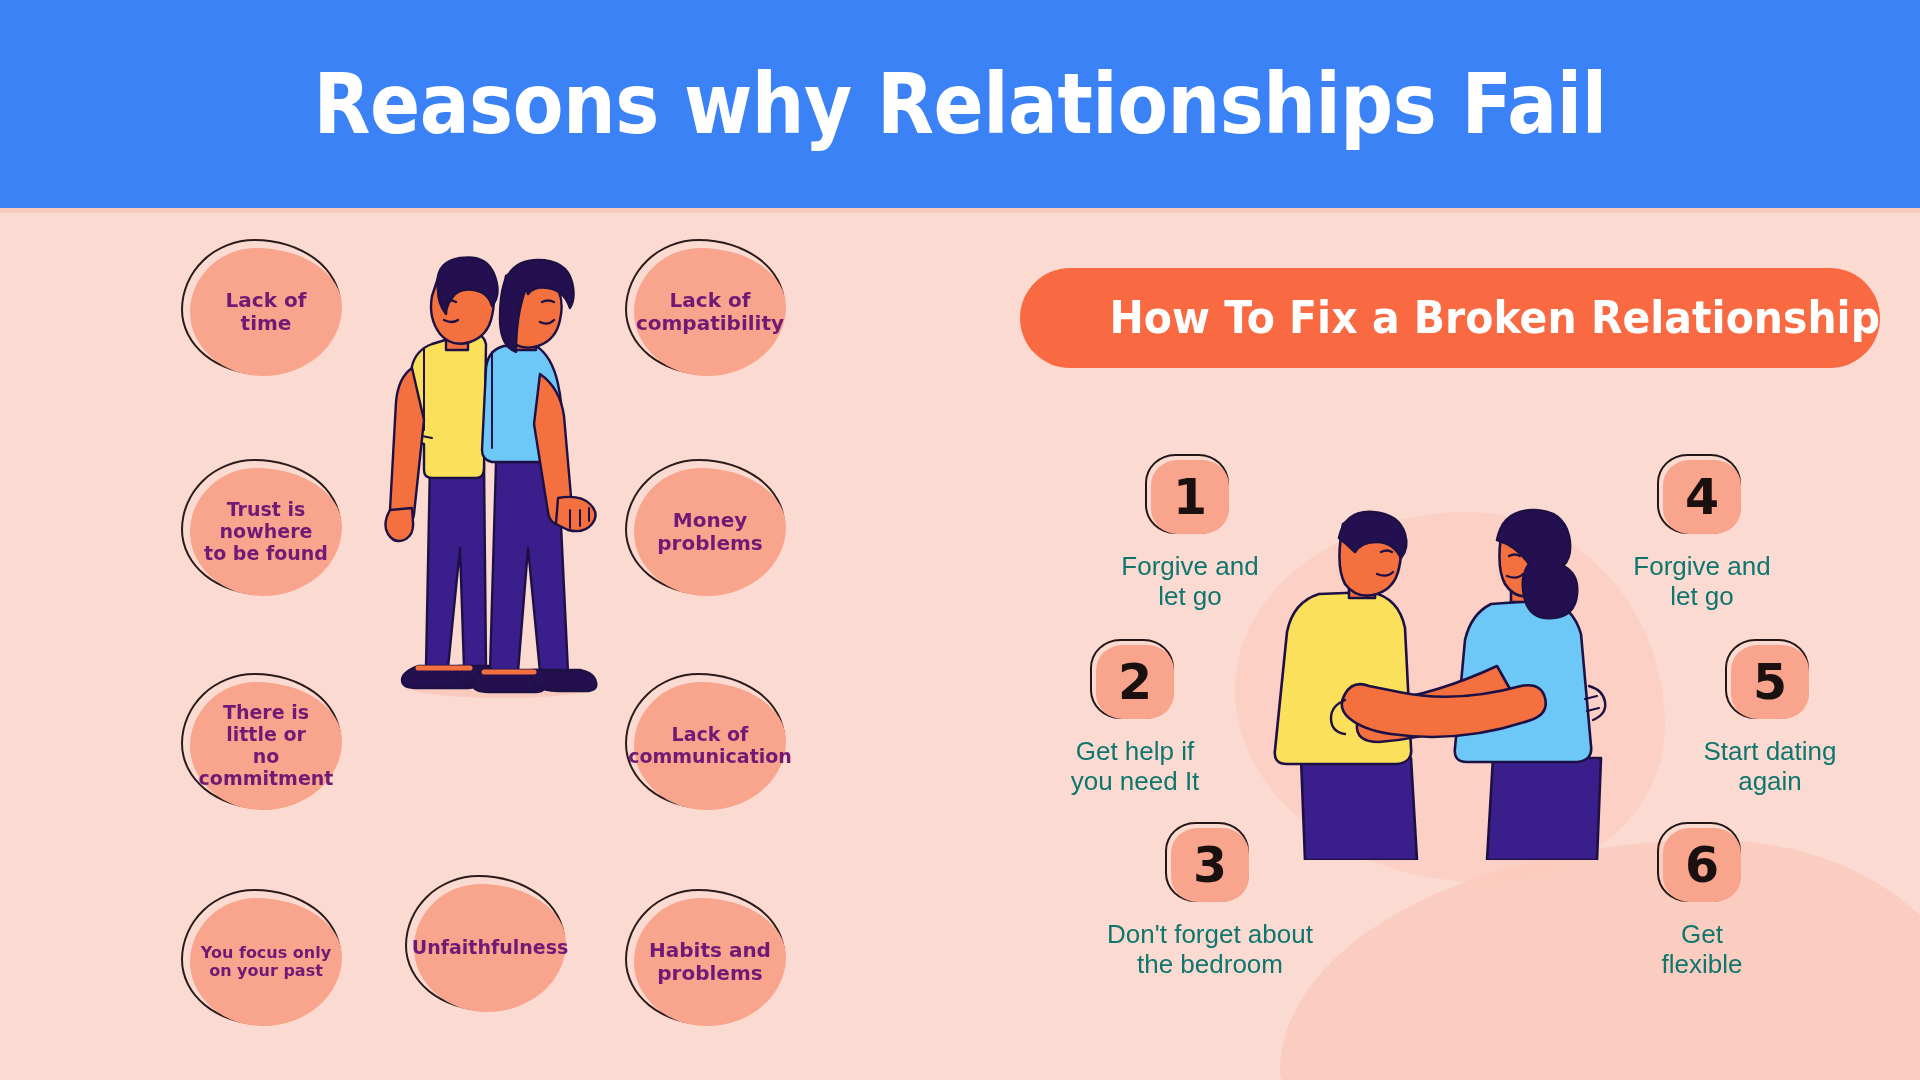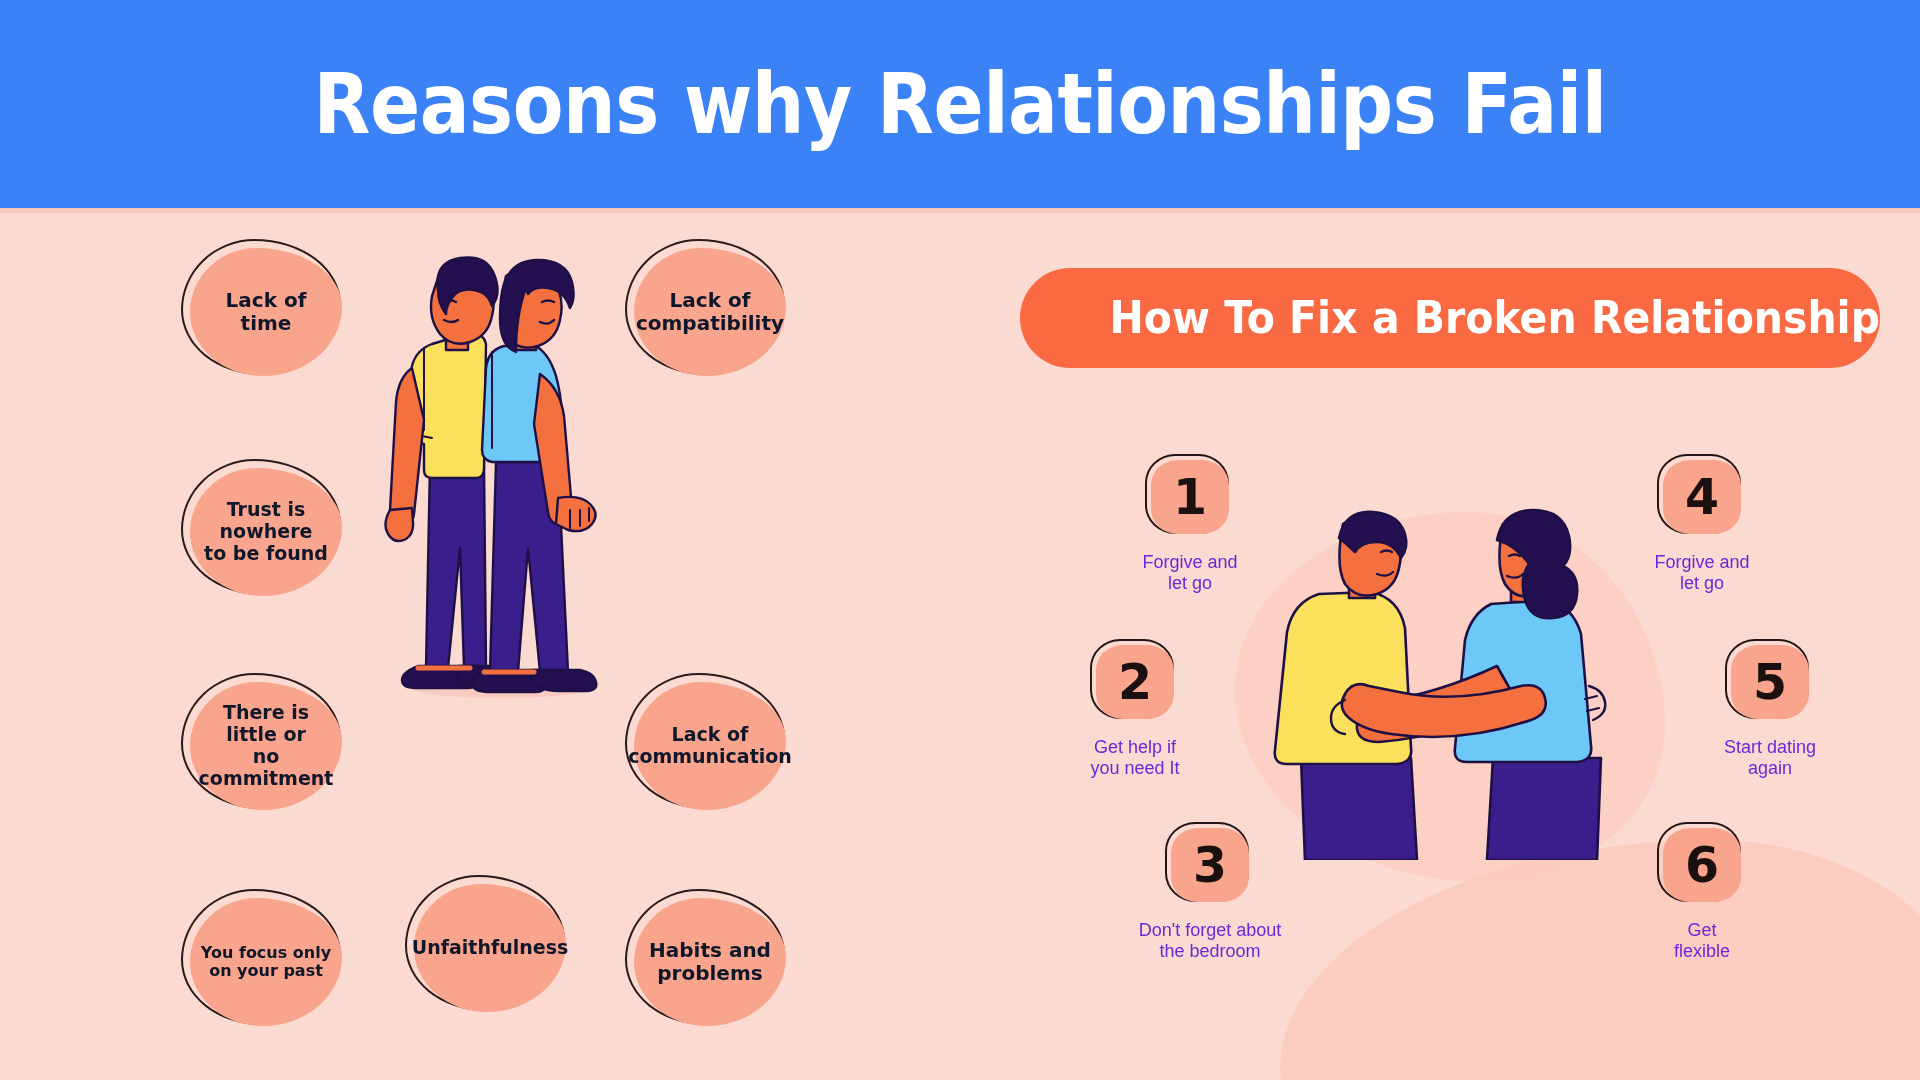--- a/index.html
+++ b/index.html
@@ -55,21 +55,21 @@
     border-radius:44% 56% 52% 48% / 50% 46% 54% 50%;
   }
   .reason-card .blob-line{
     position:absolute;left:-9px;top:-9px;right:1px;bottom:1px;
     border:2px solid #2b1b1b;
     background:transparent;
     border-radius:46% 54% 50% 50% / 52% 48% 52% 48%;
   }
   .reason-card .rc-label{
     position:relative;z-index:3;
-    color:#0f172a;
+    color:#701a75;
     font-size:20px;line-height:1.15;font-weight:bold;
     font-family:"DejaVu Sans", sans-serif;
     padding:0 10px;
   }
 
   
   .fix-banner{
     position:absolute;left:1020px;top:268px;width:860px;height:100px;
     background:#f96a43;border-radius:50px;
     display:flex;align-items:center;justify-content:flex-end;
@@ -93,21 +93,21 @@
     position:absolute;left:-6px;top:-6px;right:0px;bottom:0px;
     border:2px solid #241616;border-radius:36%;
   }
   .step-badge .sb-num{
     position:absolute;inset:0;display:flex;align-items:center;justify-content:center;
     font-size:49px;font-weight:bold;color:#1a1010;
     font-family:"DejaVu Sans", sans-serif;
     z-index:3;
   }
   .step-label{
-    margin-top:18px;font-size:18px;line-height:1.15;color:#6d28d9;
+    margin-top:18px;font-size:26px;line-height:1.15;color:#0f766e;
     font-family:"Liberation Sans", sans-serif;
   }
 
   
   .illus-left{position:absolute;left:372px;top:248px;width:260px;height:452px;}
   .illus-right{position:absolute;left:1245px;top:500px;width:400px;height:360px;}
 </style>
 </head>
 <body>
 
@@ -245,20 +245,26 @@
     <div class="rc-label" style="white-space:pre-line;font-size:19px;">Unfaithfulness</div>
   </div>
 
   <div class="reason-card" style="left:634px;top:248px;width:152px;height:128px;">
     <div class="blob-line"></div>
     <div class="blob-fill"></div>
     <div class="rc-label" style="white-space:pre-line;">Lack of
 compatibility</div>
   </div>
 
+  <div class="reason-card" style="left:634px;top:468px;width:152px;height:128px;">
+    <div class="blob-line"></div>
+    <div class="blob-fill"></div>
+    <div class="rc-label" style="white-space:pre-line;">Money
+problems</div>
+  </div>
 
   <div class="reason-card" style="left:634px;top:682px;width:152px;height:128px;">
     <div class="blob-line"></div>
     <div class="blob-fill"></div>
     <div class="rc-label" style="white-space:pre-line;font-size:19px;">Lack of
 communication</div>
   </div>
 
   <div class="reason-card" style="left:634px;top:898px;width:152px;height:128px;">
     <div class="blob-line"></div>

